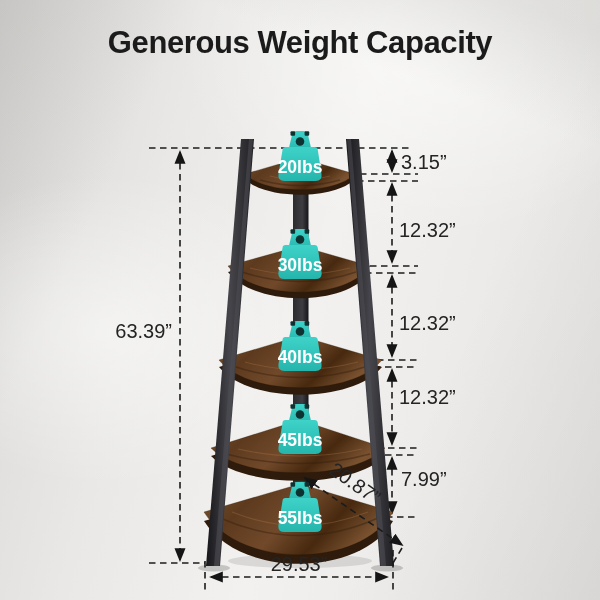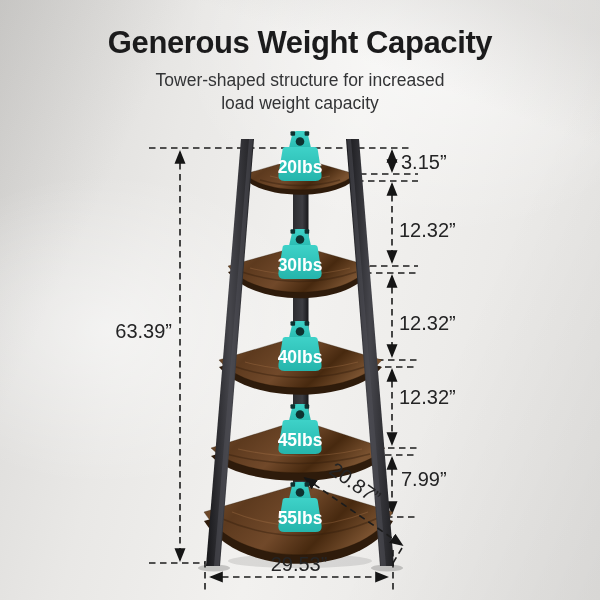--- a/index.html
+++ b/index.html
@@ -26,24 +26,20 @@
 </style>
 </head>
 <body>
 
 <div class="canvas">
   <div class="bg-sheen"></div>
   <div class="bg-fold"></div>
 
   <div class="hdr">
     <h1>Generous Weight Capacity</h1>
-    <div class="sub">
-      <div>Tower-shaped structure for increased</div>
-      <div>load weight capacity</div>
-    </div>
   </div>
 
   <svg class="scene" width="600" height="600" viewBox="0 0 600 600">
     <defs>
       <marker id="ah" viewBox="0 0 10 8" refX="8.6" refY="4" markerWidth="8.6" markerHeight="6.9" orient="auto-start-reverse">
         <path d="M0,0 L10,4 L0,8 Z" fill="#151515"></path>
       </marker>
       <linearGradient id="legG" x1="0" y1="0" x2="1" y2="0">
         <stop offset="0" stop-color="#17171a"></stop>
           <stop offset="0.5" stop-color="#45454b"></stop>

